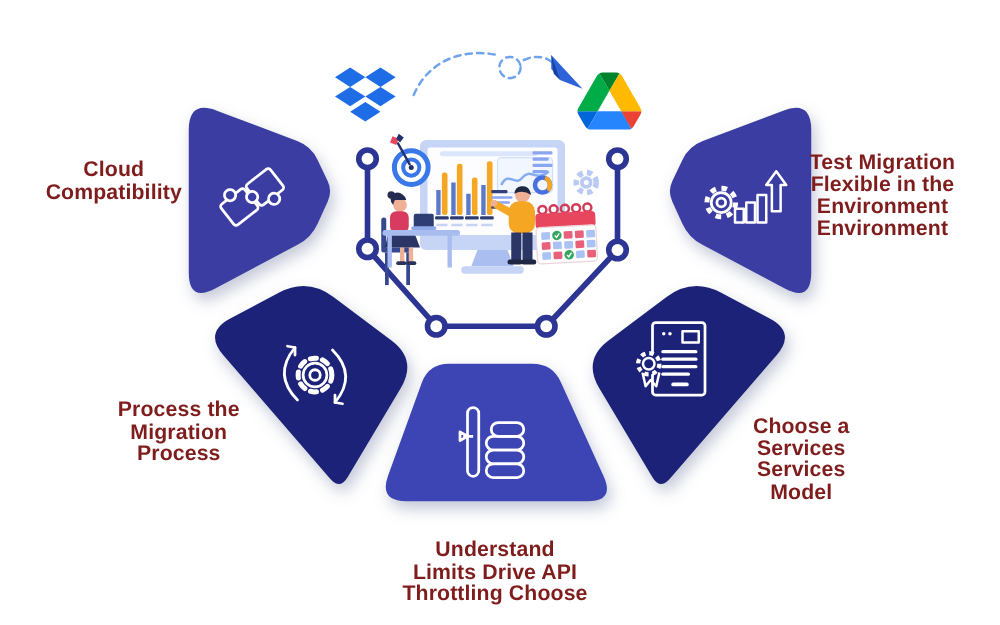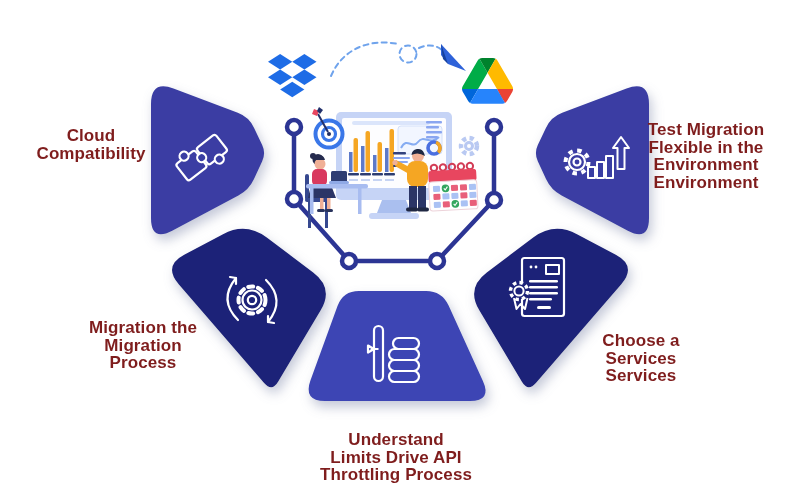--- a/index.html
+++ b/index.html
@@ -277,32 +277,33 @@
       <rect x="417" y="207.5" width="12" height="4" rx="2" fill="#1f2742"></rect>
     </g>
   </g>
 </svg>
 
 <div class="step-label" style="left:16px;top:127px;width:150px;">
   <span>Cloud</span>
   <span>Compatibility</span>
 </div>
 <div class="step-label" style="left:68px;top:319px;width:150px;">
-  <span>Migration the</span>
+  <span>Process the</span>
   <span>Migration</span>
   <span>Process</span>
 </div>
 <div class="step-label" style="left:315px;top:431px;width:162px;">
   <span>Understand</span>
   <span>Limits Drive API</span>
-  <span>Throttling Process</span>
+  <span>Throttling Choose</span>
 </div>
 <div class="step-label" style="left:566px;top:332px;width:150px;">
   <span>Choose a Services</span>
   <span>Services</span>
+  <span>Model</span>
 </div>
 <div class="step-label" style="left:631px;top:121px;width:150px;">
   <span>Test Migration</span>
   <span>Flexible in the</span>
   <span>Environment</span>
   <span>Environment</span>
 </div>
 </div>
 
 </body></html>

